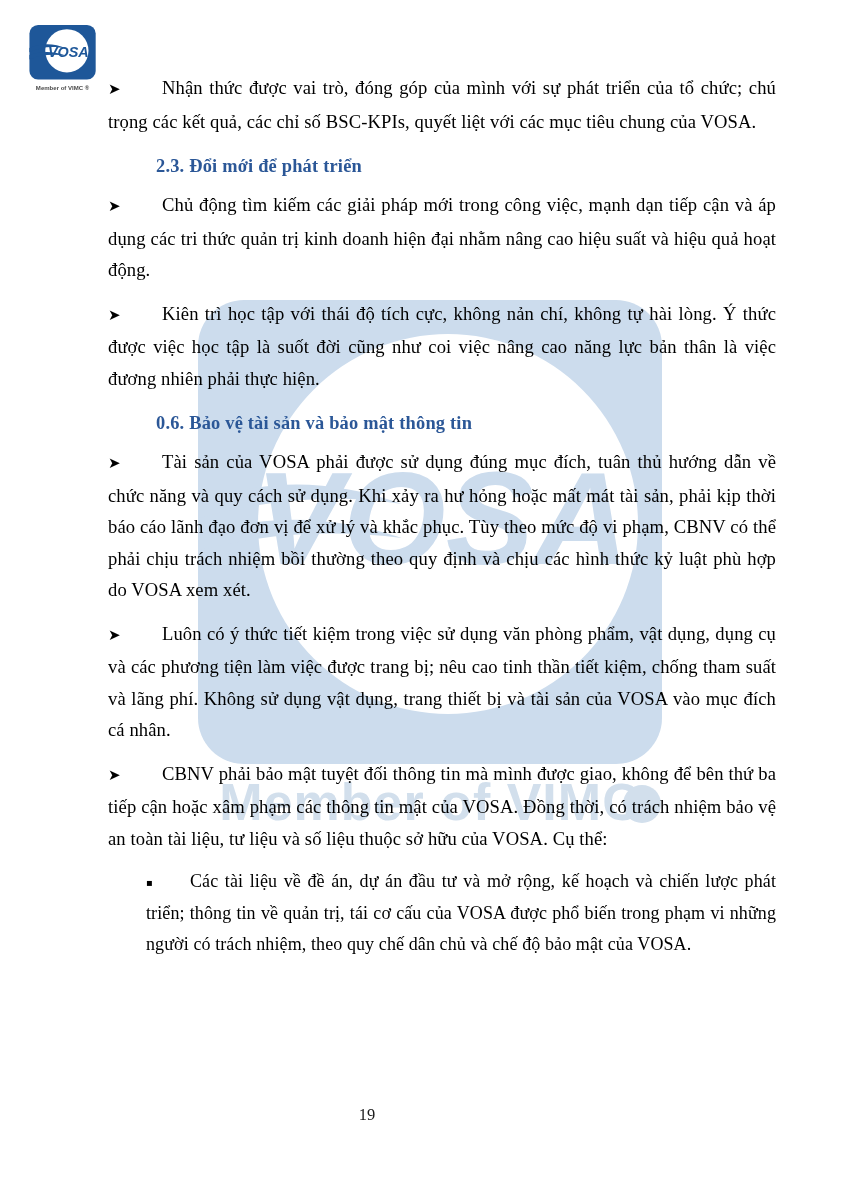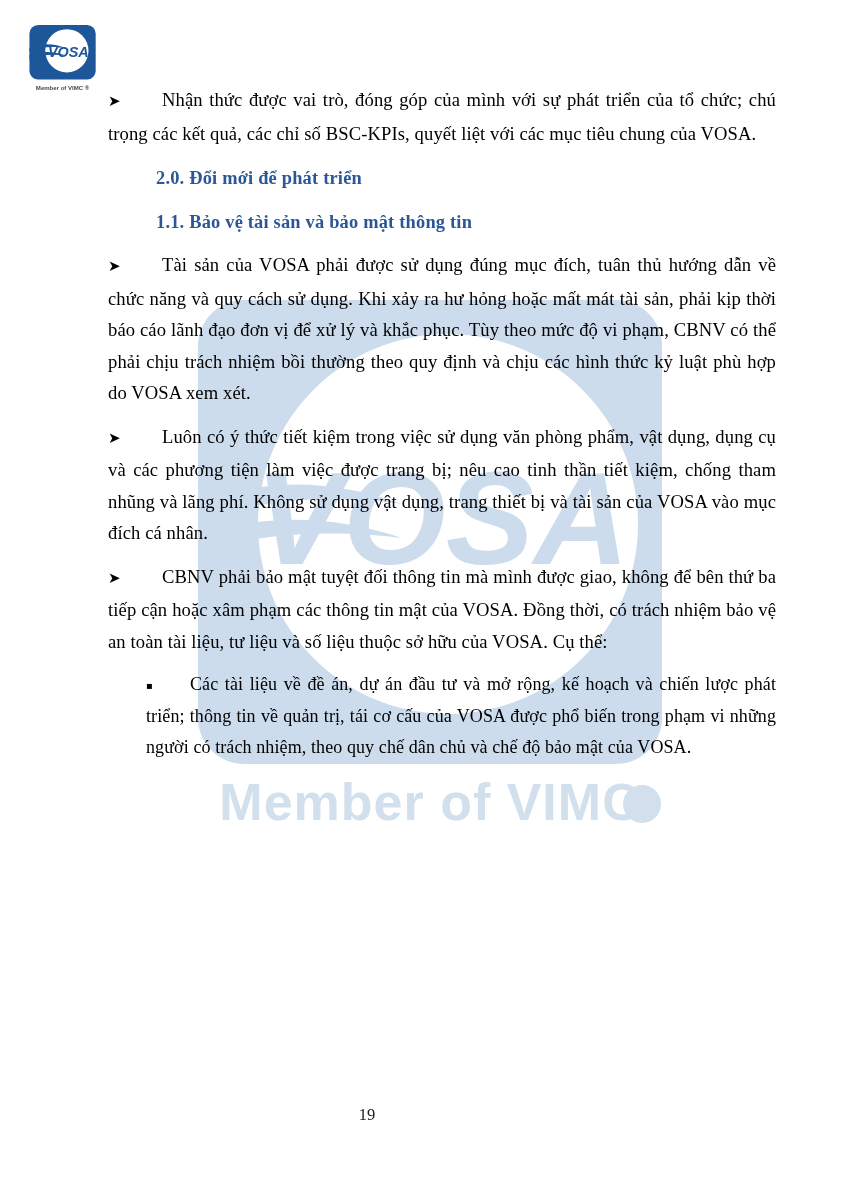--- a/index.html
+++ b/index.html
@@ -52,21 +52,21 @@
   
   .content {
     position: absolute;
     left: 108px;
     top: 72px;
     width: 668px;
     z-index: 2;
   }
 
   p.para {
-    margin: 12px 0 0 0;
+    margin: 0 0 0 0;
     font-size: 18.6px;
     line-height: 31.5px;
     text-align: justify;
     text-indent: 0;
     letter-spacing: 0.1px;
   }
   p.para + p.para { margin-top: 12px; }
 
   .bullet-arrow {
     display: inline-block;
@@ -147,32 +147,34 @@
     <path d="M2 36 C18 29 36 29 54 37 C36 33 18 34 2 42 Z" fill="#1e5799"></path>
     <path d="M2 46 C18 40 36 40 54 47 C36 44 18 45 2 52 Z" fill="#1e5799"></path>
     <text x="56" y="48" font-family="Liberation Sans, sans-serif" font-size="20" font-weight="bold" font-style="italic" fill="#1e5799" text-anchor="middle">VOSA</text>
     <text x="48" y="95" font-family="Liberation Sans, sans-serif" font-size="8.4" font-weight="bold" fill="#4a4a4a" text-anchor="middle">Member of VIMC ®</text>
   </svg>
 
   <div class="content">
 
     <p class="para lvl1"><span class="bullet-arrow"><span class="arrow-glyph">➤</span></span><span>Nhận thức được vai trò, đóng góp của mình với sự phát triển của tổ chức; chú trọng các kết quả, các chỉ số BSC-KPIs, quyết liệt với các mục tiêu chung của VOSA.</span></p>
 
-    <h2 class="heading">2.0. Đổi mới để phát triển</h2>
+    <h2 class="heading">2.3. Đổi mới để phát triển</h2>
+
+    <p class="para lvl1"><span class="bullet-arrow"><span class="arrow-glyph">➤</span></span><span>Chủ động tìm kiếm các giải pháp mới trong công việc, mạnh dạn tiếp cận và áp dụng các tri thức quản trị kinh doanh hiện đại nhằm nâng cao hiệu suất và hiệu quả hoạt động.</span></p>
 
 
+    <p class="para lvl1"><span class="bullet-arrow"><span class="arrow-glyph">➤</span></span><span>Kiên trì học tập với thái độ tích cực, không nản chí, không tự hài lòng. Ý thức được việc học tập là suốt đời cũng như coi việc nâng cao năng lực bản thân là việc đương nhiên phải thực hiện.</span></p>
 
 
-
-    <h2 class="heading">1.1. Bảo vệ tài sản và bảo mật thông tin</h2>
+    <h2 class="heading">0.6. Bảo vệ tài sản và bảo mật thông tin</h2>
 
     <p class="para lvl1"><span class="bullet-arrow"><span class="arrow-glyph">➤</span></span><span>Tài sản của VOSA phải được sử dụng đúng mục đích, tuân thủ hướng dẫn về chức năng và quy cách sử dụng. Khi xảy ra hư hỏng hoặc mất mát tài sản, phải kịp thời báo cáo lãnh đạo đơn vị để xử lý và khắc phục. Tùy theo mức độ vi phạm, CBNV có thể phải chịu trách nhiệm bồi thường theo quy định và chịu các hình thức kỷ luật phù hợp do VOSA xem xét.</span></p>
 
 
-    <p class="para lvl1"><span class="bullet-arrow"><span class="arrow-glyph">➤</span></span><span>Luôn có ý thức tiết kiệm trong việc sử dụng văn phòng phẩm, vật dụng, dụng cụ và các phương tiện làm việc được trang bị; nêu cao tinh thần tiết kiệm, chống tham nhũng và lãng phí. Không sử dụng vật dụng, trang thiết bị và tài sản của VOSA vào mục đích cá nhân.</span></p>
+    <p class="para lvl1"><span class="bullet-arrow"><span class="arrow-glyph">➤</span></span><span>Luôn có ý thức tiết kiệm trong việc sử dụng văn phòng phẩm, vật dụng, dụng cụ và các phương tiện làm việc được trang bị; nêu cao tinh thần tiết kiệm, chống tham suất và lãng phí. Không sử dụng vật dụng, trang thiết bị và tài sản của VOSA vào mục đích cá nhân.</span></p>
 
     <p class="para lvl1"><span class="bullet-arrow"><span class="arrow-glyph">➤</span></span><span>CBNV phải bảo mật tuyệt đối thông tin mà mình được giao, không để bên thứ ba tiếp cận hoặc xâm phạm các thông tin mật của VOSA. Đồng thời, có trách nhiệm bảo vệ an toàn tài liệu, tư liệu và số liệu thuộc sở hữu của VOSA. Cụ thể:</span></p>
 
     <p class="para lvl2"><span class="bullet-square"><span>▪</span></span><span>Các tài liệu về đề án, dự án đầu tư và mở rộng, kế hoạch và chiến lược phát triển; thông tin về quản trị, tái cơ cấu của VOSA được phổ biến trong phạm vi những người có trách nhiệm, theo quy chế dân chủ và chế độ bảo mật của VOSA.</span></p>
 
   </div>
 
   <div class="page-number">19</div>
 
 </div>

